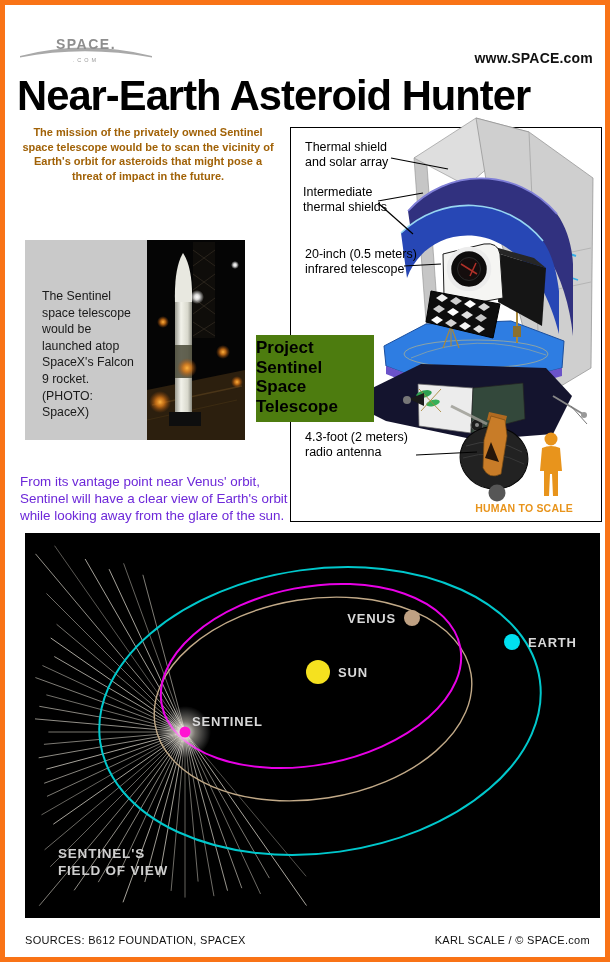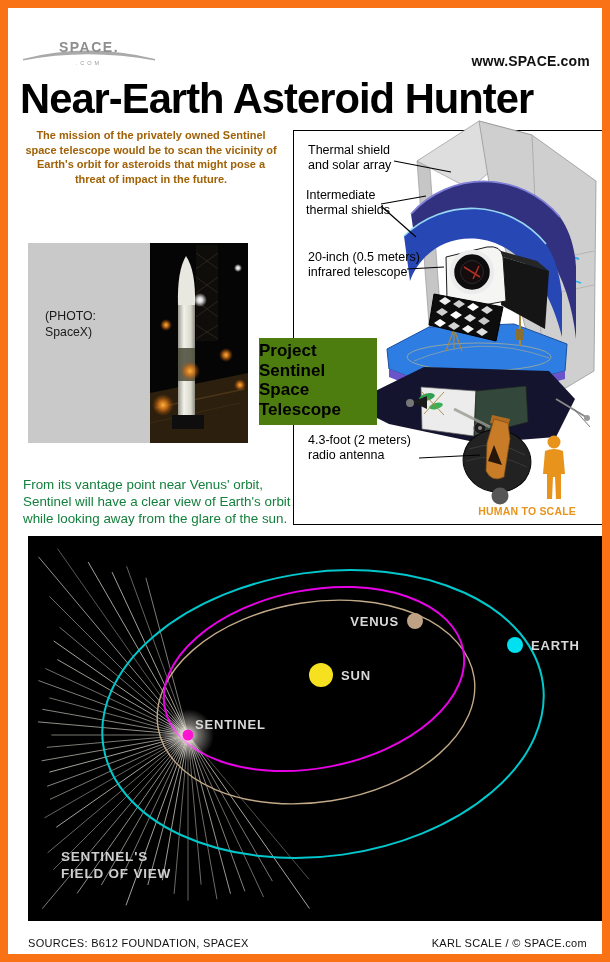--- a/index.html
+++ b/index.html
@@ -1,32 +1,32 @@
 <!DOCTYPE html>
 <html><head>
 <meta charset="utf-8">
 <style>
   html,body{margin:0;padding:0;background:#666;}
   .page{
     position:relative;width:610px;height:962px;margin:0 auto;
-    background:#ffffff;border:8px solid #f97316;box-sizing:border-box;
+    background:#ffffff;border:5px solid #f97316;box-sizing:border-box;
     font-family:"Liberation Sans","DejaVu Sans",sans-serif;overflow:hidden;
   }
   .abs{position:absolute;}
   .preline{white-space:pre-line;}
 
   
   .site-url{top:45px;right:12px;font-size:14px;font-weight:600;color:#111;letter-spacing:.2px;}
   .main-title{
     left:12px;top:66px;width:590px;font-size:43px;font-weight:bold;color:#000;
     letter-spacing:-1px;transform:scaleX(.97);transform-origin:left center;white-space:nowrap;
   }
   
   .intro-text{left:15px;top:120px;width:256px;font-size:11px;line-height:1.32;font-weight:bold;color:#a16207;text-align:center;}
-  .vantage-text{left:15px;top:468px;width:292px;font-size:13.4px;line-height:1.27;color:#15803d;}
+  .vantage-text{left:15px;top:468px;width:292px;font-size:13.4px;line-height:1.27;color:#6d28d9;}
 
   
   .photo-block{left:20px;top:235px;width:220px;height:200px;display:flex;}
   .photo-caption{width:122px;height:200px;background:#c9c9c9;box-sizing:border-box;padding:48px 8px 0 17px;
     font-size:12.3px;line-height:1.35;color:#1a1a1a;}
   .photo-img{width:98px;height:200px;}
 
   
   .diagram-box{left:285px;top:122px;width:312px;height:395px;border:1.5px solid #000;box-sizing:border-box;background:#fff;}
   .diag-label{position:absolute;font-size:12.5px;line-height:1.22;color:#000;}
@@ -59,21 +59,21 @@
     <text x="68" y="18" text-anchor="middle" font-size="14" font-weight="bold" fill="#8e8e8e" letter-spacing="1.5">SPACE.</text>
     <text x="68" y="31" text-anchor="middle" font-size="5.5" fill="#9a9a9a" letter-spacing="3">.COM</text>
   </svg>
   <div class="abs site-url">www.SPACE.com</div>
   <div class="abs main-title">Near-Earth Asteroid Hunter</div>
 
   <div class="abs intro-text">The mission of the privately owned Sentinel space telescope would be to scan the vicinity of Earth's orbit for asteroids that might pose a threat of impact in the future.</div>
 
   <div class="abs photo-block">
     <div class="photo-caption">
-      <br>
+      <span>The Sentinel space telescope would be launched atop SpaceX's Falcon 9 rocket.</span><br>
       <span>(PHOTO: SpaceX)</span>
     </div>
     <svg class="photo-img" width="98" height="200" viewBox="0 0 98 200">
       <defs>
         <radialGradient id="gwhite">
             <stop offset="0" stop-color="#ffffff"></stop>
             <stop offset="35%" stop-color="#ffffff" stop-opacity=".85"></stop>
             <stop offset="100%" stop-color="#ffffff" stop-opacity="0"></stop>
           </radialGradient>
         <radialGradient id="gorange">

